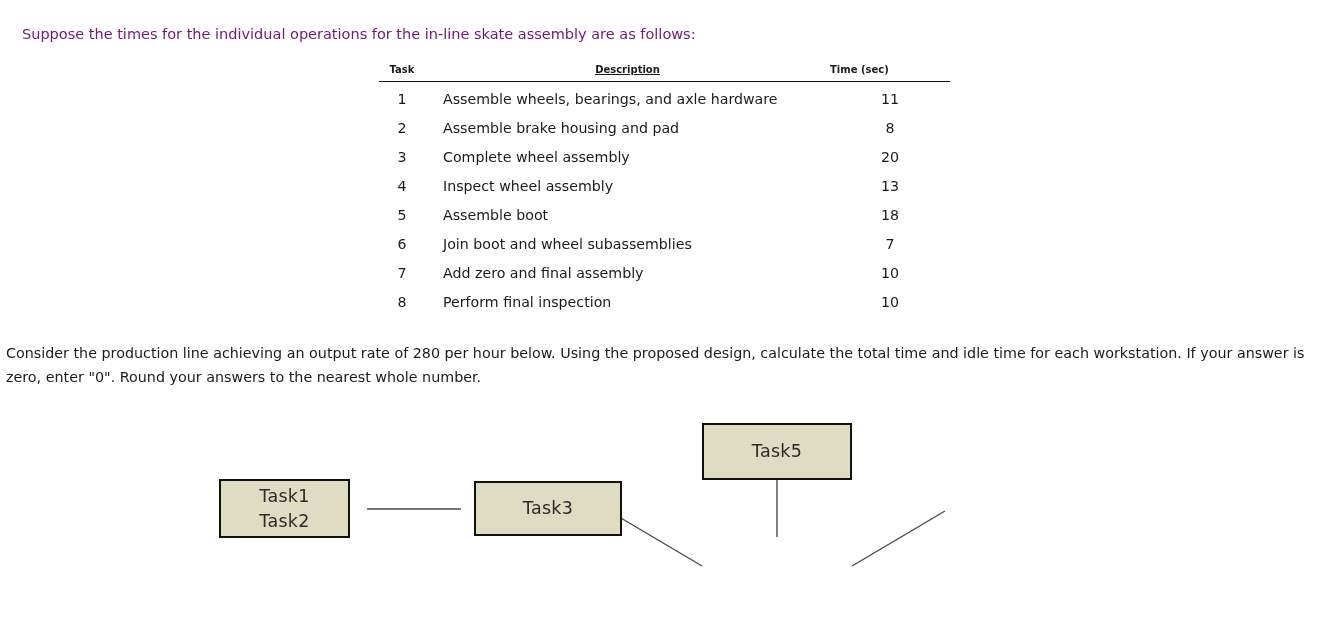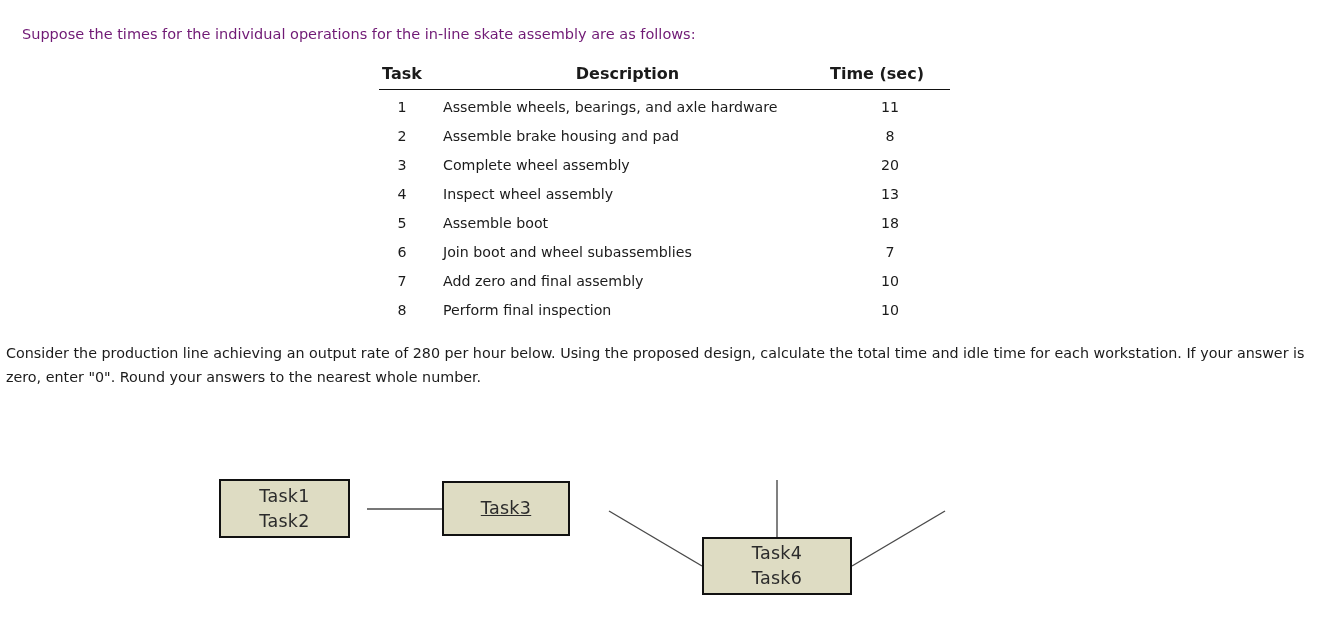--- a/index.html
+++ b/index.html
@@ -44,26 +44,26 @@
     left: 379px;
     top: 64px;
     width: 571px;
     border-collapse: collapse;
     font-size: 14px;
     color: #1b1b1b;
   }
   .task-table th {
     font-weight: bold;
     padding: 0 0 6px 0;
-    font-size: 16px;
+    font-size: 10px;
     border-bottom: 1.6px solid #111;
     white-space: nowrap;
   }
   .task-table th.c-task { width: 46px; text-align: center; }
-  .task-table th.c-desc { text-align: center; }
+  .task-table th.c-desc { text-align: center; text-decoration: underline; }
   .task-table th.c-time { width: 120px; text-align: left; }
 
   .task-table td {
     padding: 6px 0 7px 0;
     font-size: 14.2px;
     white-space: nowrap;
   }
   .task-table td.c-task { text-align: center; }
   .task-table td.c-desc { text-align: left; padding-left: 18px; }
   .task-table td.c-time { text-align: center; }
@@ -92,21 +92,21 @@
     align-items: center;
     justify-content: center;
     font-size: 17.5px;
     line-height: 25px;
     color: #2b2b2b;
     letter-spacing: 0.3px;
   }
   .node span { display: block; }
 
   #node-t12 { left: 219px; top: 81px;  width: 131px; height: 59px; }
-  #node-t3  { left: 442px; top: 83px;  width: 128px; height: 55px; text-decoration: underline; }
+  #node-t3  { left: 474px; top: 83px;  width: 148px; height: 55px; }
   #node-t5  { left: 702px; top: 25px;  width: 150px; height: 57px; }
   #node-t46 { left: 702px; top: 139px; width: 150px; height: 58px; }
   #node-t78 { left: 945px; top: 82px;  width: 148px; height: 58px; }
 </style>
 </head>
 <body>
 
 <div class="intro">Suppose the times for the individual operations for the in-line skate assembly are as follows:</div>
 
 <table class="task-table">
@@ -181,20 +181,19 @@
 
   <div class="node" id="node-t12">
     <span>Task1</span>
     <span>Task2</span>
   </div>
 
   <div class="node" id="node-t3">
     <span>Task3</span>
   </div>
 
+  <div class="node" id="node-t5">
+    <span>Task5</span>
+  </div>
 
-  <div class="node" id="node-t46">
-    <span>Task4</span>
-    <span>Task6</span>
-  </div>
 
 
 </div>
 
 </body></html>

